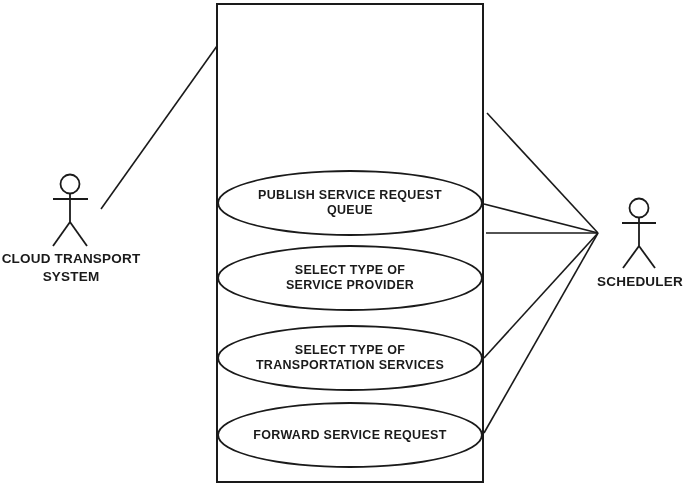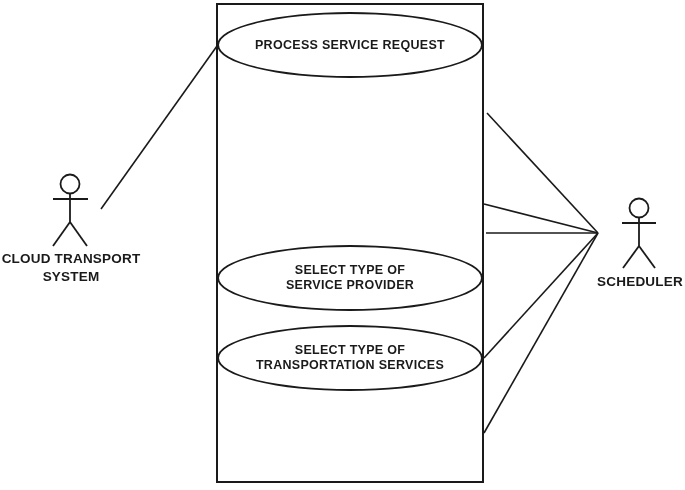--- a/index.html
+++ b/index.html
@@ -108,29 +108,33 @@
 
     <g stroke="#1a1a1a" stroke-width="1.8" fill="none">
       <circle cx="639" cy="208" r="9.5"></circle>
       <line x1="639" y1="217.5" x2="639" y2="246"></line>
       <line x1="622" y1="223" x2="656" y2="223"></line>
       <line x1="639" y1="246" x2="623" y2="268"></line>
       <line x1="639" y1="246" x2="655" y2="268"></line>
     </g>
   </svg>
 
-  <div class="usecase uc1">
-    <span class="uc-label">PROCESS SERVICE REQUEST</span>
+  <div class="usecase uc3">
+    <span class="uc-label">PUBLISH SERVICE REQUEST
+QUEUE</span>
   </div>
   <div class="usecase uc4">
     <span class="uc-label">SELECT TYPE OF
 SERVICE PROVIDER</span>
   </div>
   <div class="usecase uc5">
     <span class="uc-label">SELECT TYPE OF
 TRANSPORTATION SERVICES</span>
   </div>
+  <div class="usecase uc6">
+    <span class="uc-label">FORWARD SERVICE REQUEST</span>
+  </div>
 
   <div class="actor-label left">CLOUD TRANSPORT
 SYSTEM</div>
   <div class="actor-label right">SCHEDULER</div>
 
 </div>
 
 </body></html>

